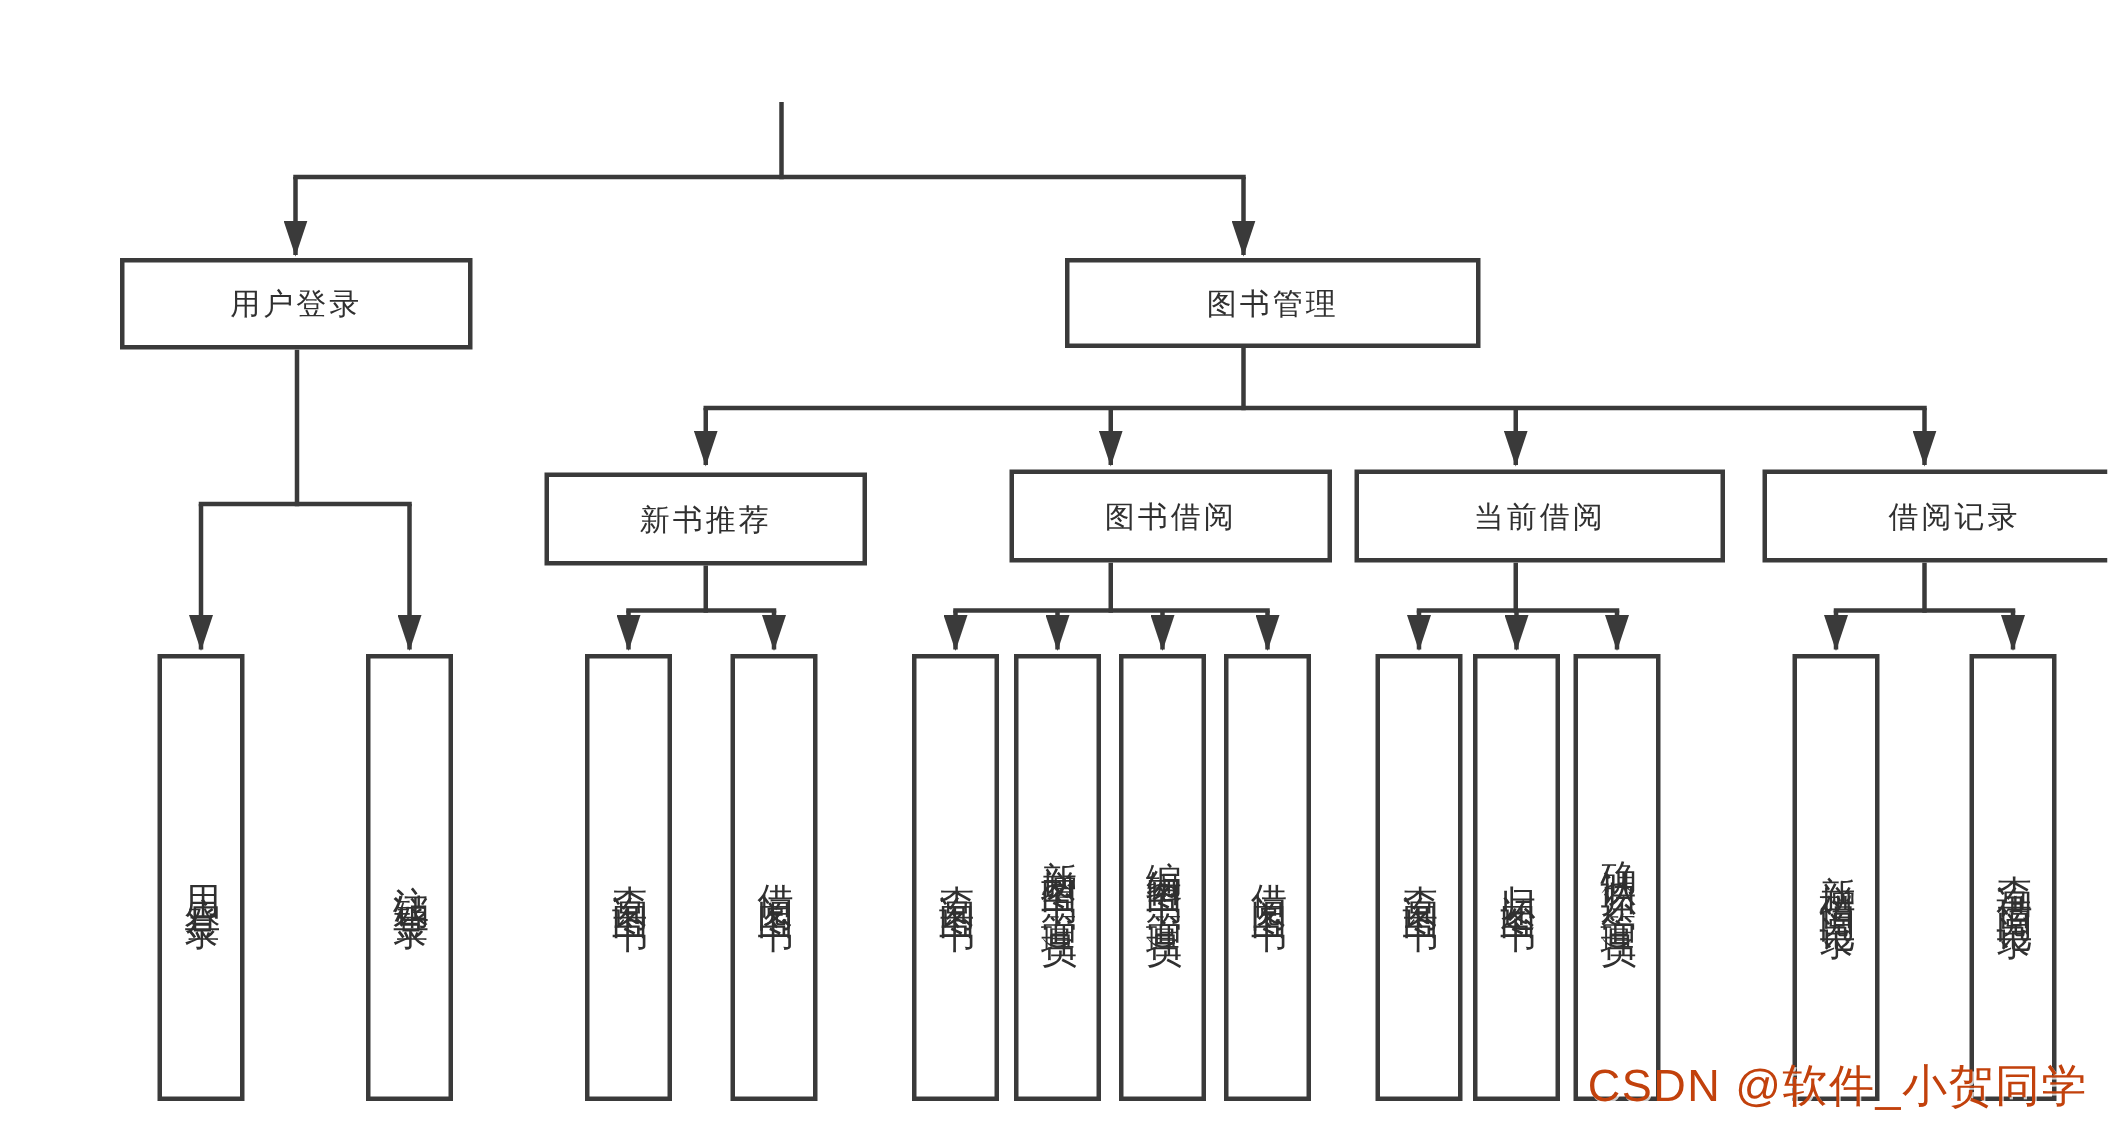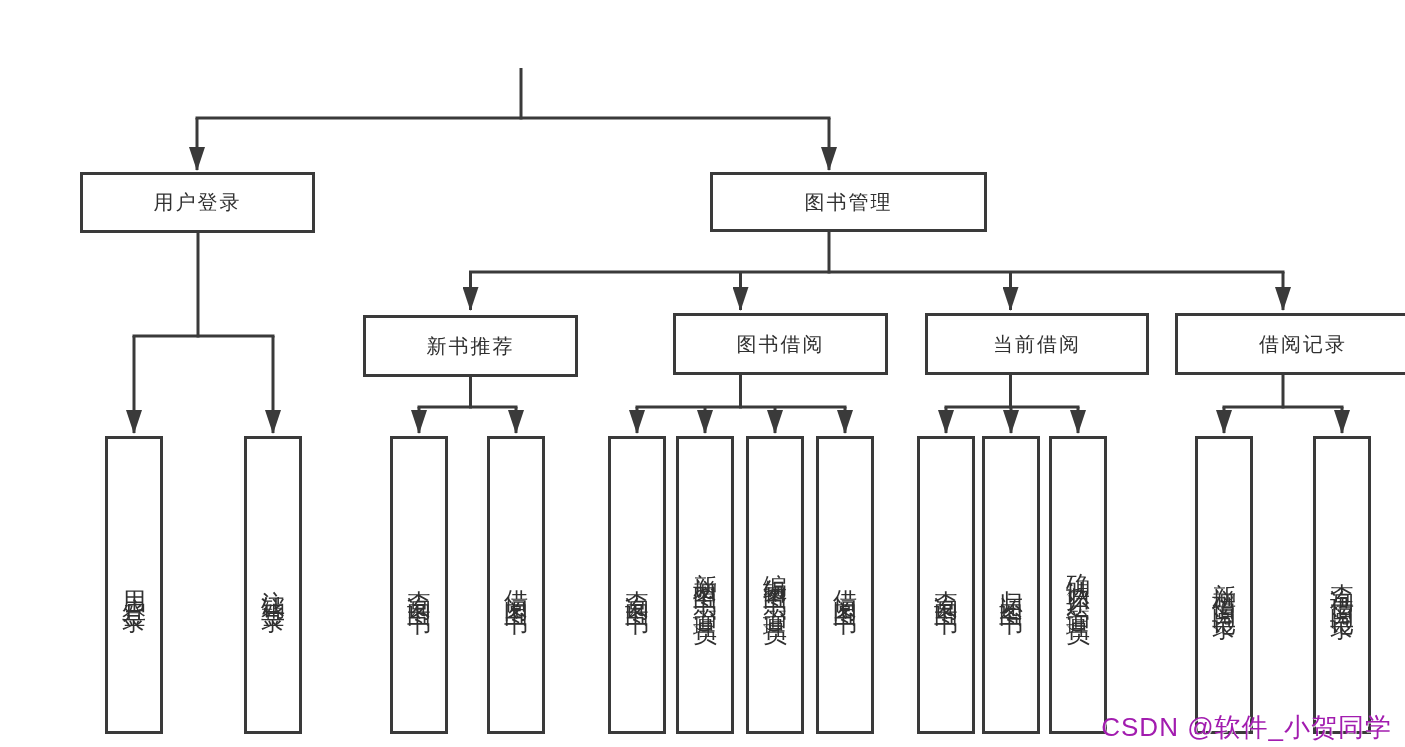--- a/index.html
+++ b/index.html
@@ -44,23 +44,23 @@
     text-orientation: mixed;
     font-size: 24px;
     line-height: 1;
     letter-spacing: 7px;
   }
   .watermark {
     position: absolute;
     right: 13px;
     bottom: 2px;
     z-index: 3;
-    font-size: 26px;
+    font-size: 30px;
     letter-spacing: 1px;
-    color: #a21caf;
+    color: #c2410c;
     text-shadow: 1px 1px 0 rgba(255,255,255,0.75);
     white-space: nowrap;
   }
 </style>
 </head>
 <body>
 
 <div id="canvas">
 
   <svg id="connector-svg" viewBox="0 0 1405 747" xmlns="http://www.w3.org/2000/svg">
@@ -112,21 +112,21 @@
       <path d="M1342,407 V433" marker-end="url(#arrow)"></path>
     </g>
   </svg>
 
 
   <div class="node h-node" style="left:80px; top:172px; width:235px; height:61px;">用户登录</div>
   <div class="node h-node" style="left:710px; top:172px; width:277px; height:60px;">图书管理</div>
 
   <div class="node h-node" style="left:363px; top:315px; width:215px; height:62px;">新书推荐</div>
   <div class="node h-node" style="left:633px; top:313px; width:215px; height:62px;margin-left:40px;">图书借阅</div>
-  <div class="node h-node" style="left:903px; top:313px; width:224px; height:62px;margin-left:22px;">当前借阅</div>
+  <div class="node h-node" style="left:903px; top:313px; width:247px; height:62px;">当前借阅</div>
   <div class="node h-node" style="left:1175px; top:313px; width:256px; height:62px;font-family:Liberation Mono, monospace;">借阅记录</div>
 
   <div class="node v-node" style="left:105px; top:436px; width:58px; height:298px;">用户登录</div>
   <div class="node v-node" style="left:244px; top:436px; width:58px; height:298px;">注销登录</div>
 
   <div class="node v-node" style="left:390px; top:436px; width:58px; height:298px;">查询图书</div>
   <div class="node v-node" style="left:487px; top:436px; width:58px; height:298px;">借阅图书</div>
 
   <div class="node v-node" style="left:608px; top:436px; width:58px; height:298px;">查询图书</div>
   <div class="node v-node" style="left:676px; top:436px; width:58px; height:298px;">新增图书（管理员）</div>

